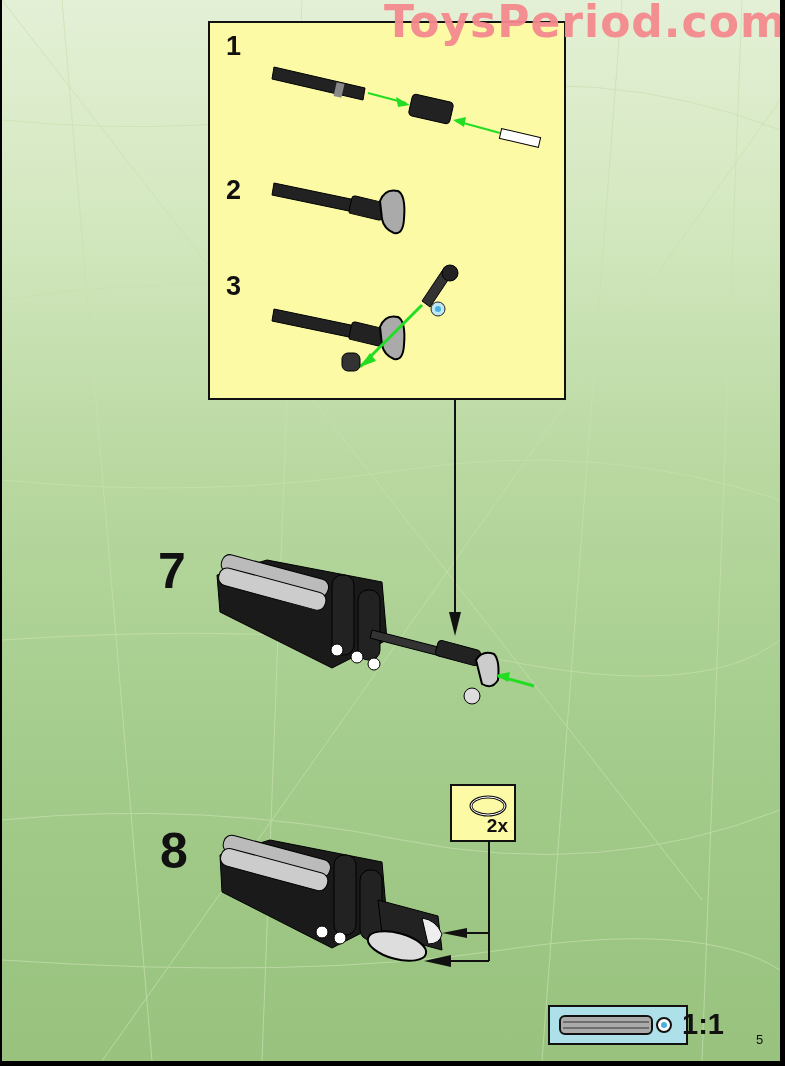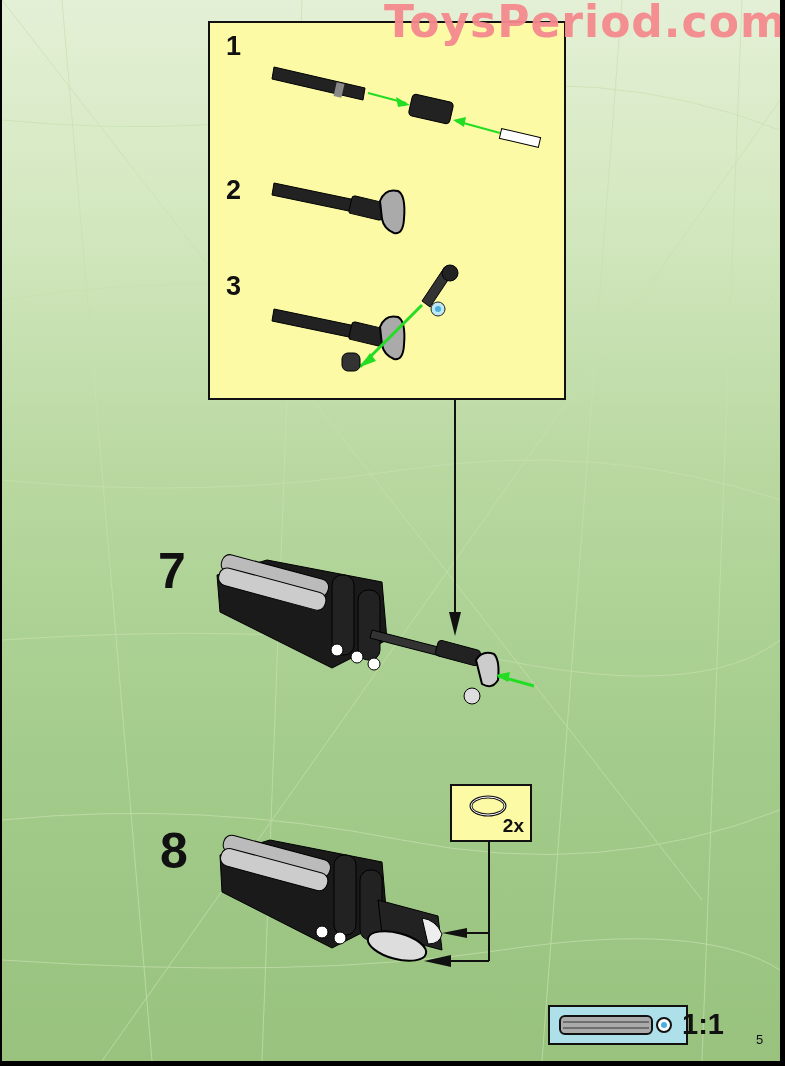--- a/index.html
+++ b/index.html
@@ -15,21 +15,21 @@
     color:#f58a8e; letter-spacing:1px; font-family:"DejaVu Sans", sans-serif;
     opacity:0.95; z-index:5;
   }
   .subpanel {
     position:absolute; left:206px; top:21px; width:358px; height:379px;
     background:#fdfaa6; border:2px solid #111; box-sizing:border-box;
   }
   .substep-num { position:absolute; font-size:27px; font-weight:bold; color:#111; }
   .step-num { position:absolute; font-size:50px; font-weight:bold; color:#111; }
   .parts-callout {
-    position:absolute; left:448px; top:784px; width:82px; height:58px;
+    position:absolute; left:448px; top:784px; width:66px; height:58px;
     background:#fdfaa6; border:2px solid #111; box-sizing:border-box;
   }
   .parts-qty { position:absolute; right:6px; bottom:3px; font-size:19px; font-weight:bold; color:#111; }
   .scale-box {
     position:absolute; left:546px; top:1005px; width:140px; height:40px;
     background:#aee0ea; border:2px solid #111; box-sizing:border-box;
   }
   .scale-label { position:absolute; left:132px; top:1px; font-size:29px; font-weight:bold; color:#111; }
   .page-number { position:absolute; left:754px; top:1032px; font-size:13px; color:#111; }
   svg.abs { position:absolute; left:0; top:0; }

